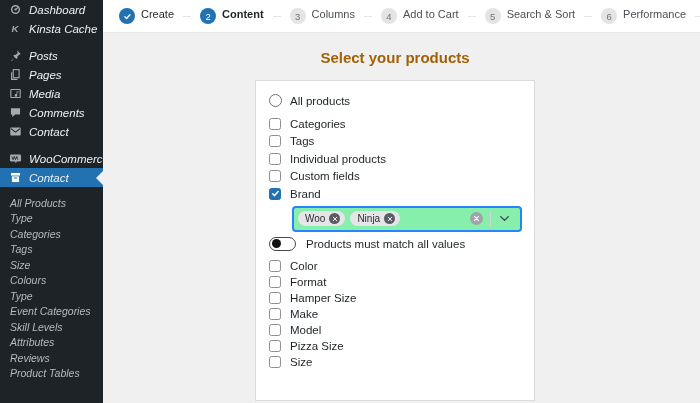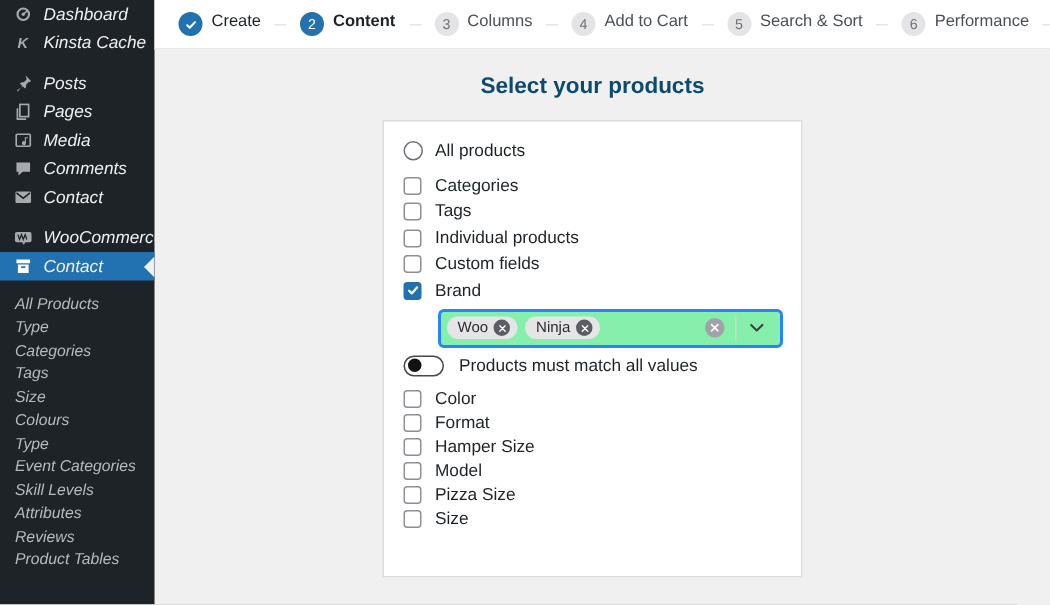--- a/index.html
+++ b/index.html
@@ -43,21 +43,21 @@
   }
   .step.complete .step-circle, .step.active .step-circle { background:#2271b1; color:#fff; }
   .step-label { font-size:11px; color:#4a5056; }
   .step.complete .step-label { color:#1d2327; }
   .step.active .step-label { color:#1d2327; font-weight:bold; }
   .connector { flex:1; height:1px; background:#e2e4e7; margin:0 9px; min-width:8px; }
   
   .content { flex:1; overflow:hidden; }
   .page-title {
     width:280px; margin:16px 0 14px 152px; text-align:center;
-    font-size:15px; font-weight:600; color:#0c4a6e;
+    font-size:15px; font-weight:600; color:#a16207;
   }
   .panel {
     margin-left:152px; width:280px; background:#fff;
     border:1px solid #dcdcde; padding:11px 12px 30px 13px;
   }
   .question { font-size:11px; font-weight:bold; color:#1d2327; margin-bottom:8px; }
   .radio-row { display:flex; align-items:center; gap:8px; height:17px; cursor:pointer; }
   .radio {
     width:13px; height:13px; border-radius:50%; background:#fff;
     border:1px solid #6e7177; flex-shrink:0;
@@ -334,20 +334,24 @@
             <label class="cb-row">
               <span class="cb"></span>
               <span class="row-label">Format</span>
             </label>
             <label class="cb-row">
               <span class="cb"></span>
               <span class="row-label">Hamper Size</span>
             </label>
             <label class="cb-row">
               <span class="cb"></span>
+              <span class="row-label">Make</span>
+            </label>
+            <label class="cb-row">
+              <span class="cb"></span>
               <span class="row-label">Model</span>
             </label>
             <label class="cb-row">
               <span class="cb"></span>
               <span class="row-label">Pizza Size</span>
             </label>
             <label class="cb-row">
               <span class="cb"></span>
               <span class="row-label">Size</span>
             </label>

